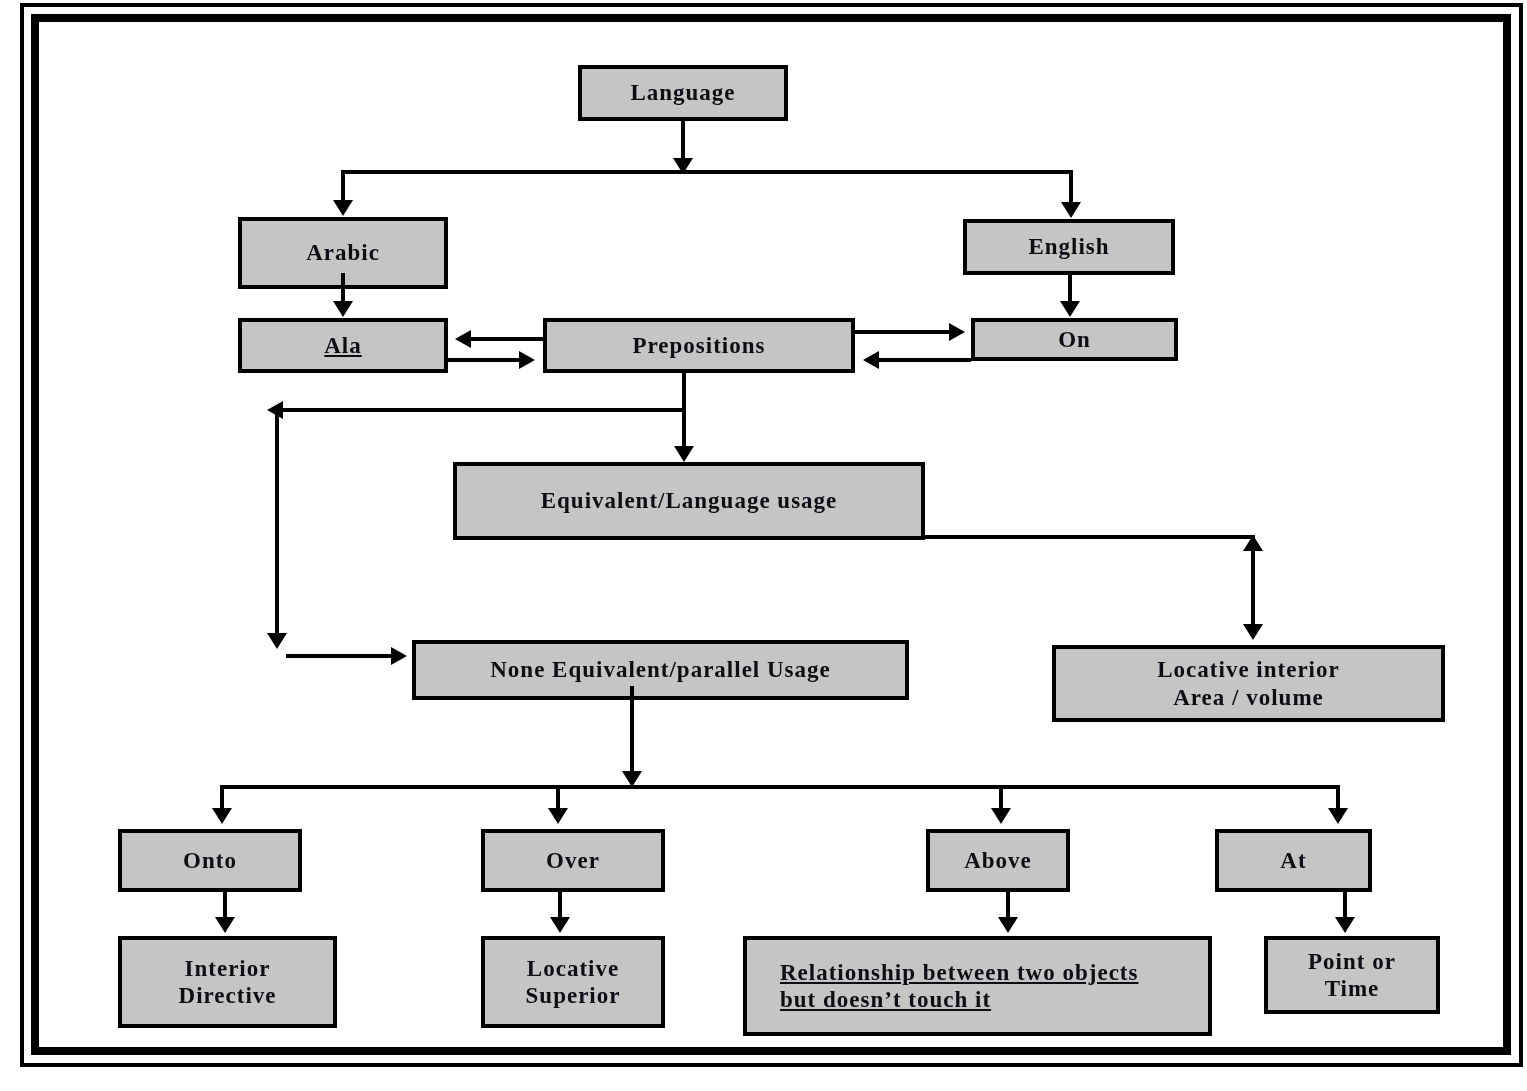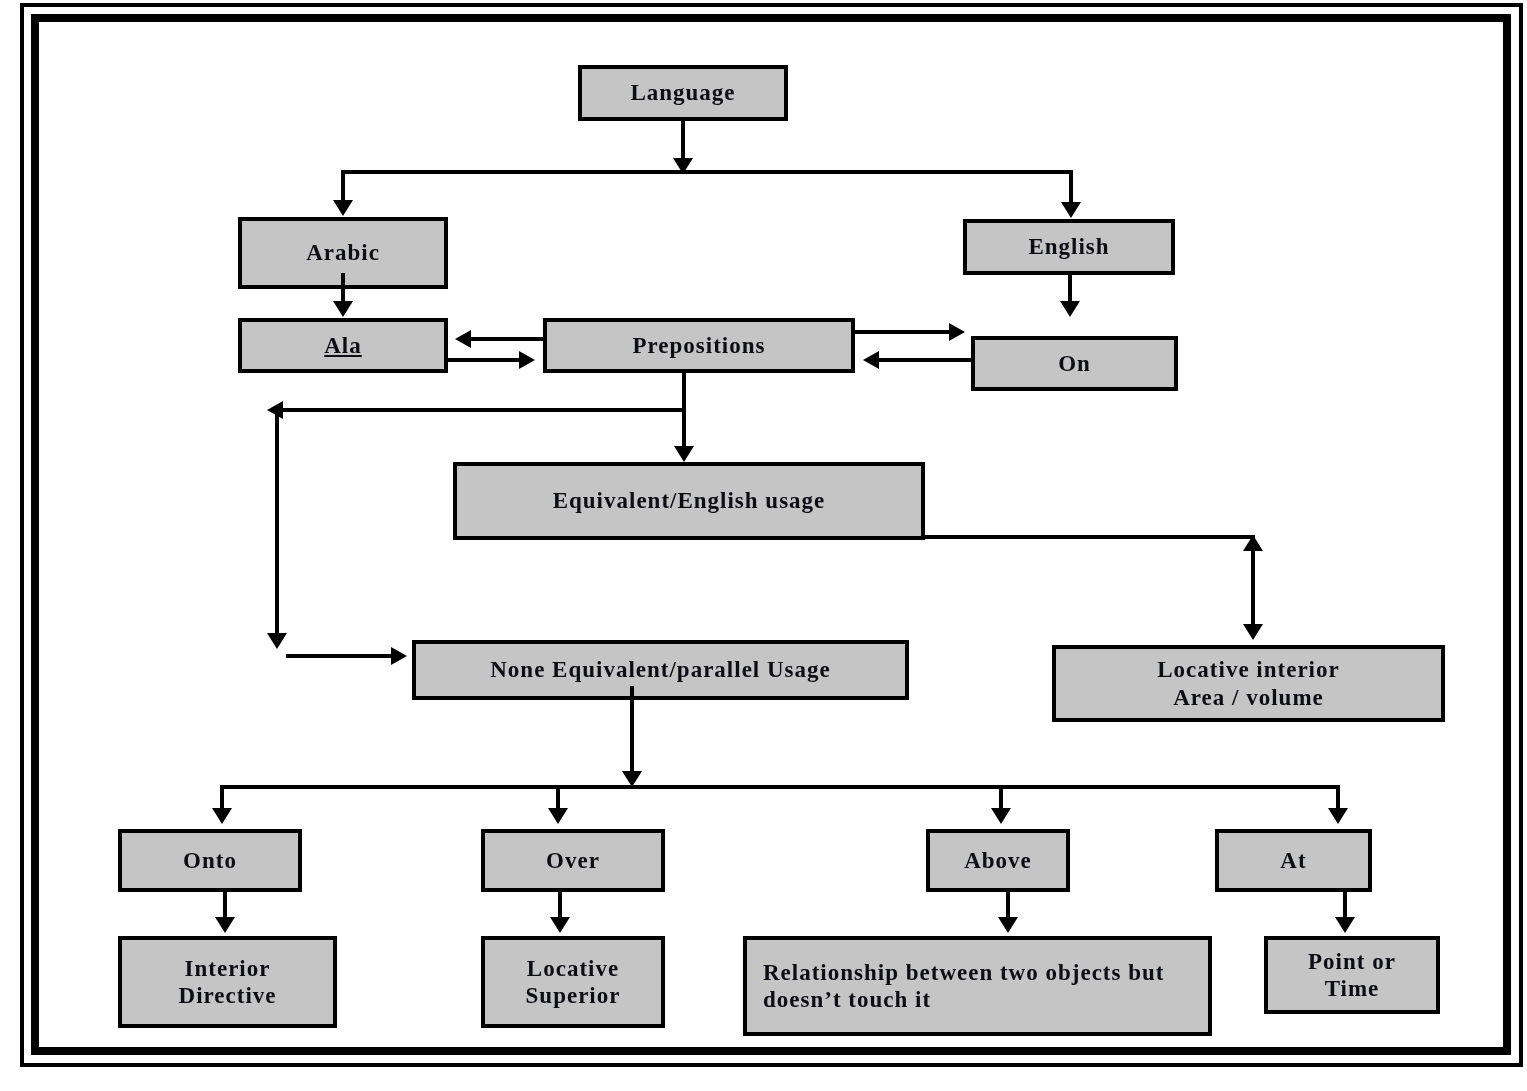--- a/index.html
+++ b/index.html
@@ -10,21 +10,21 @@
   .frame{position:absolute;box-sizing:border-box;background:transparent;}
   #outer-frame{left:20px;top:3px;width:1503px;height:1064px;border:4px solid #000;}
   #inner-frame{left:31px;top:14px;width:1480px;height:1041px;border:8px solid #000;}
 
   .node{
     position:absolute;box-sizing:border-box;background:#c5c5c5;border:4px solid #000;
     display:flex;align-items:center;justify-content:center;text-align:center;
     color:#0d0d14;font-weight:bold;font-size:23px;letter-spacing:1px;line-height:1.18;
   }
   .lbl{white-space:pre-line;}
-  .align-left{justify-content:center;text-align:left;padding:0 16px;}
+  .align-left{justify-content:center;text-align:left;padding:0 33px;text-decoration:underline;}
   .underlined{text-decoration:underline;}
   .spellcheck{text-decoration-style:wavy;text-decoration-color:#cc2222;text-decoration-thickness:2px;text-underline-offset:7px;}
 
   .hl{position:absolute;height:4px;background:#000;}
   .vl{position:absolute;width:4px;background:#000;}
   .ar{position:absolute;width:0;height:0;}
   .ar.down{border-left:10px solid transparent;border-right:10px solid transparent;border-top:16px solid #000;}
   .ar.up{border-left:10px solid transparent;border-right:10px solid transparent;border-bottom:16px solid #000;}
   .ar.left{border-top:9px solid transparent;border-bottom:9px solid transparent;border-right:16px solid #000;}
   .ar.right{border-top:9px solid transparent;border-bottom:9px solid transparent;border-left:16px solid #000;}
@@ -44,25 +44,25 @@
   </div>
   <div class="node" style="left:963px;top:219px;width:212px;height:56px">
     <span class="lbl">English</span>
   </div>
   <div class="node" style="left:238px;top:318px;width:210px;height:55px">
     <span class="lbl underlined"><span class="spellcheck">Ala</span></span>
   </div>
   <div class="node" style="left:543px;top:318px;width:312px;height:55px">
     <span class="lbl">Prepositions</span>
   </div>
-  <div class="node" style="left:971px;top:336px;width:207px;height:55px">
+  <div class="node" style="left:971px;top:318px;width:207px;height:43px">
     <span class="lbl">On</span>
   </div>
   <div class="node" style="left:453px;top:462px;width:472px;height:78px">
-    <span class="lbl">Equivalent/English usage</span>
+    <span class="lbl">Equivalent/Language usage</span>
   </div>
   <div class="node" style="left:412px;top:640px;width:497px;height:60px">
     <span class="lbl">None Equivalent/parallel Usage</span>
   </div>
   <div class="node" style="left:1052px;top:645px;width:393px;height:77px">
     <span class="lbl">Locative interior
 Area / volume</span>
   </div>
   <div class="node" style="left:118px;top:829px;width:184px;height:63px">
     <span class="lbl">Onto</span>

